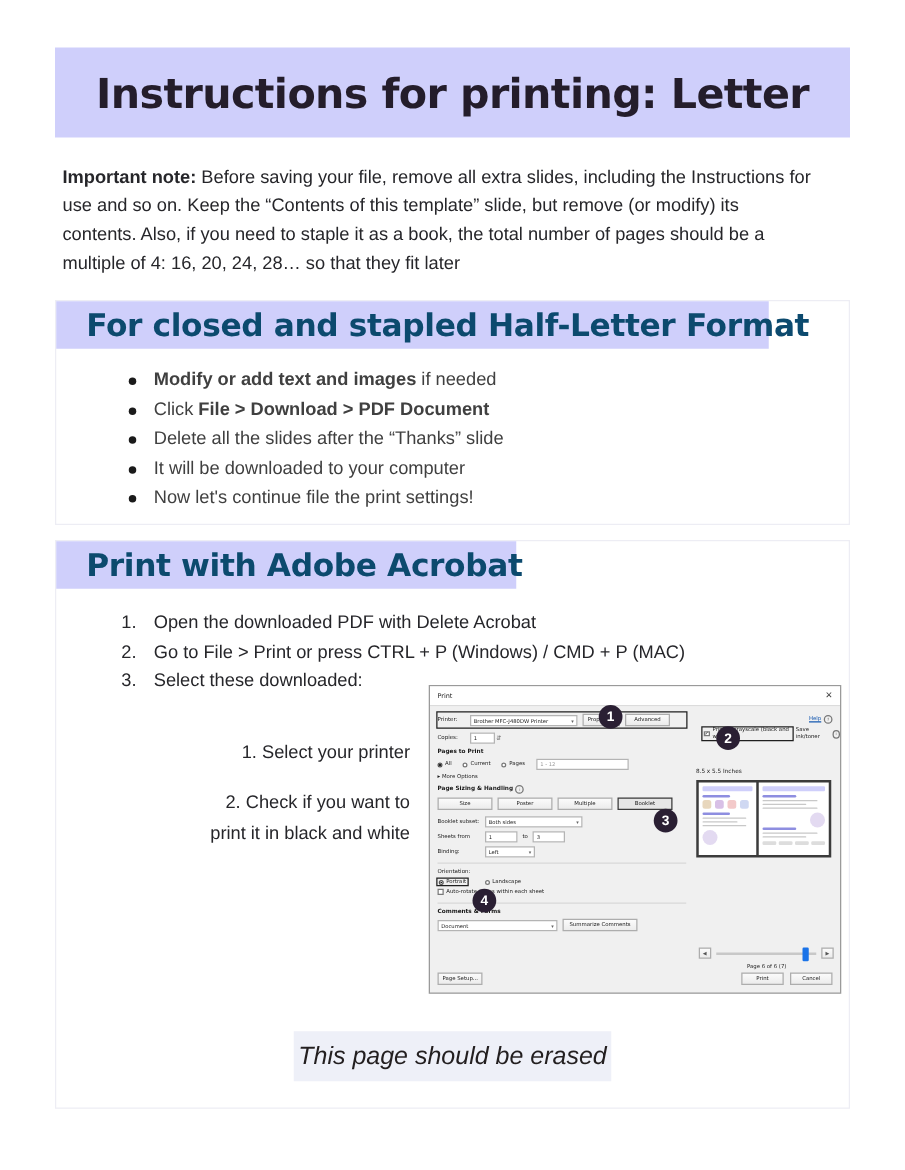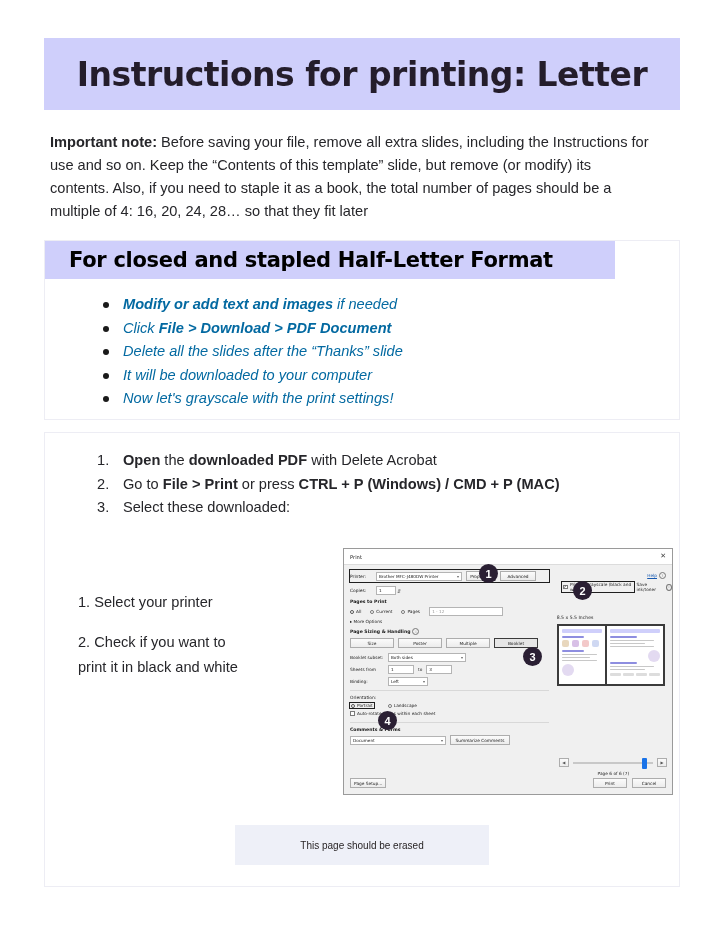--- a/index.html
+++ b/index.html
@@ -58,41 +58,40 @@
   }
   .card-band {
     background: #cfcffb;
     height: 38px;
     display: flex;
     align-items: center;
   }
   .card-band-title {
     font-family: "DejaVu Sans", sans-serif;
     font-weight: 700;
-    font-size: 21px;
+    font-size: 25px;
     letter-spacing: -0.3px;
-    color: #000000;
+    color: #0c4a6e;
     padding-left: 24px;
     white-space: nowrap;
   }
 
   
   #card-half-letter { left: 44px; top: 240px; width: 636px; height: 180px; }
   #card-half-letter .card-band { width: 570px; }
   .bullet-list {
     list-style: none;
     margin: 14px 0 0 0;
     padding: 0 0 0 78px;
   }
   .bullet-list li {
     position: relative;
     font-size: 14.6px;
     line-height: 23.5px;
-    color: #0369a1;
-    font-style: italic;
+    color: #404040;
   }
   .bullet-list li::before {
     content: "";
     position: absolute;
     left: -20px;
     top: 9px;
     width: 6px;
     height: 6px;
     border-radius: 50%;
     background: #1a1a1a;
@@ -116,48 +115,50 @@
     counter-increment: stepnum;
   }
   .ol-list li::before {
     content: counter(stepnum) ".";
     position: absolute;
     left: -26px;
     top: 0;
     font-size: 14.6px;
     color: #26262a;
   }
-  .ol-list li b { font-weight: 700; }
+  .ol-list li b { font-weight: 400; }
 
   
   .side-steps {
     position: absolute;
     left: 78px;
     top: 592px;
     width: 250px;
     font-size: 14.6px;
     line-height: 21px;
     color: #26262a;
+    text-align: right;
   }
   .side-steps p { margin: 0 0 19px 0; }
 
   
   .erase-banner {
     position: absolute;
     left: 235px;
     top: 825px;
     width: 254px;
     height: 40px;
     background: #eef0f8;
     display: flex;
     align-items: center;
     justify-content: center;
   }
   .erase-banner span {
-    font-size: 10px;
+    font-style: italic;
+    font-size: 20px;
     color: #231f20;
   }
 
   
   .print-dialog {
     position: absolute;
     left: 343px;
     top: 548px;
     width: 330px;
     height: 247px;
@@ -323,25 +324,28 @@
 
 <div class="card" id="card-half-letter">
   <div class="card-band">
     <div class="card-band-title">For closed and stapled Half-Letter Format</div>
   </div>
   <ul class="bullet-list">
     <li><b>Modify or add text and images</b><span> if needed</span></li>
     <li><span>Click </span><b>File &gt; Download &gt; PDF Document</b></li>
     <li><span>Delete all the slides after the “Thanks” slide</span></li>
     <li><span>It will be downloaded to your computer</span></li>
-    <li><span>Now let's grayscale with the print settings!</span></li>
+    <li><span>Now let's continue file the print settings!</span></li>
   </ul>
 </div>
 
 <div class="card" id="card-acrobat">
+  <div class="card-band">
+    <div class="card-band-title">Print with Adobe Acrobat</div>
+  </div>
   <ol class="ol-list">
     <li><b>Open</b><span> the </span><b>downloaded PDF</b><span> with Delete Acrobat</span></li>
     <li><span>Go to </span><b>File &gt; Print</b><span> or press </span><b>CTRL + P (Windows) / CMD + P (MAC)</b></li>
     <li><span>Select these downloaded:</span></li>
   </ol>
 </div>
 
 <div class="side-steps">
   <p>1. Select your printer</p>
   <p style="margin-bottom:4px">2. Check if you want to</p>

